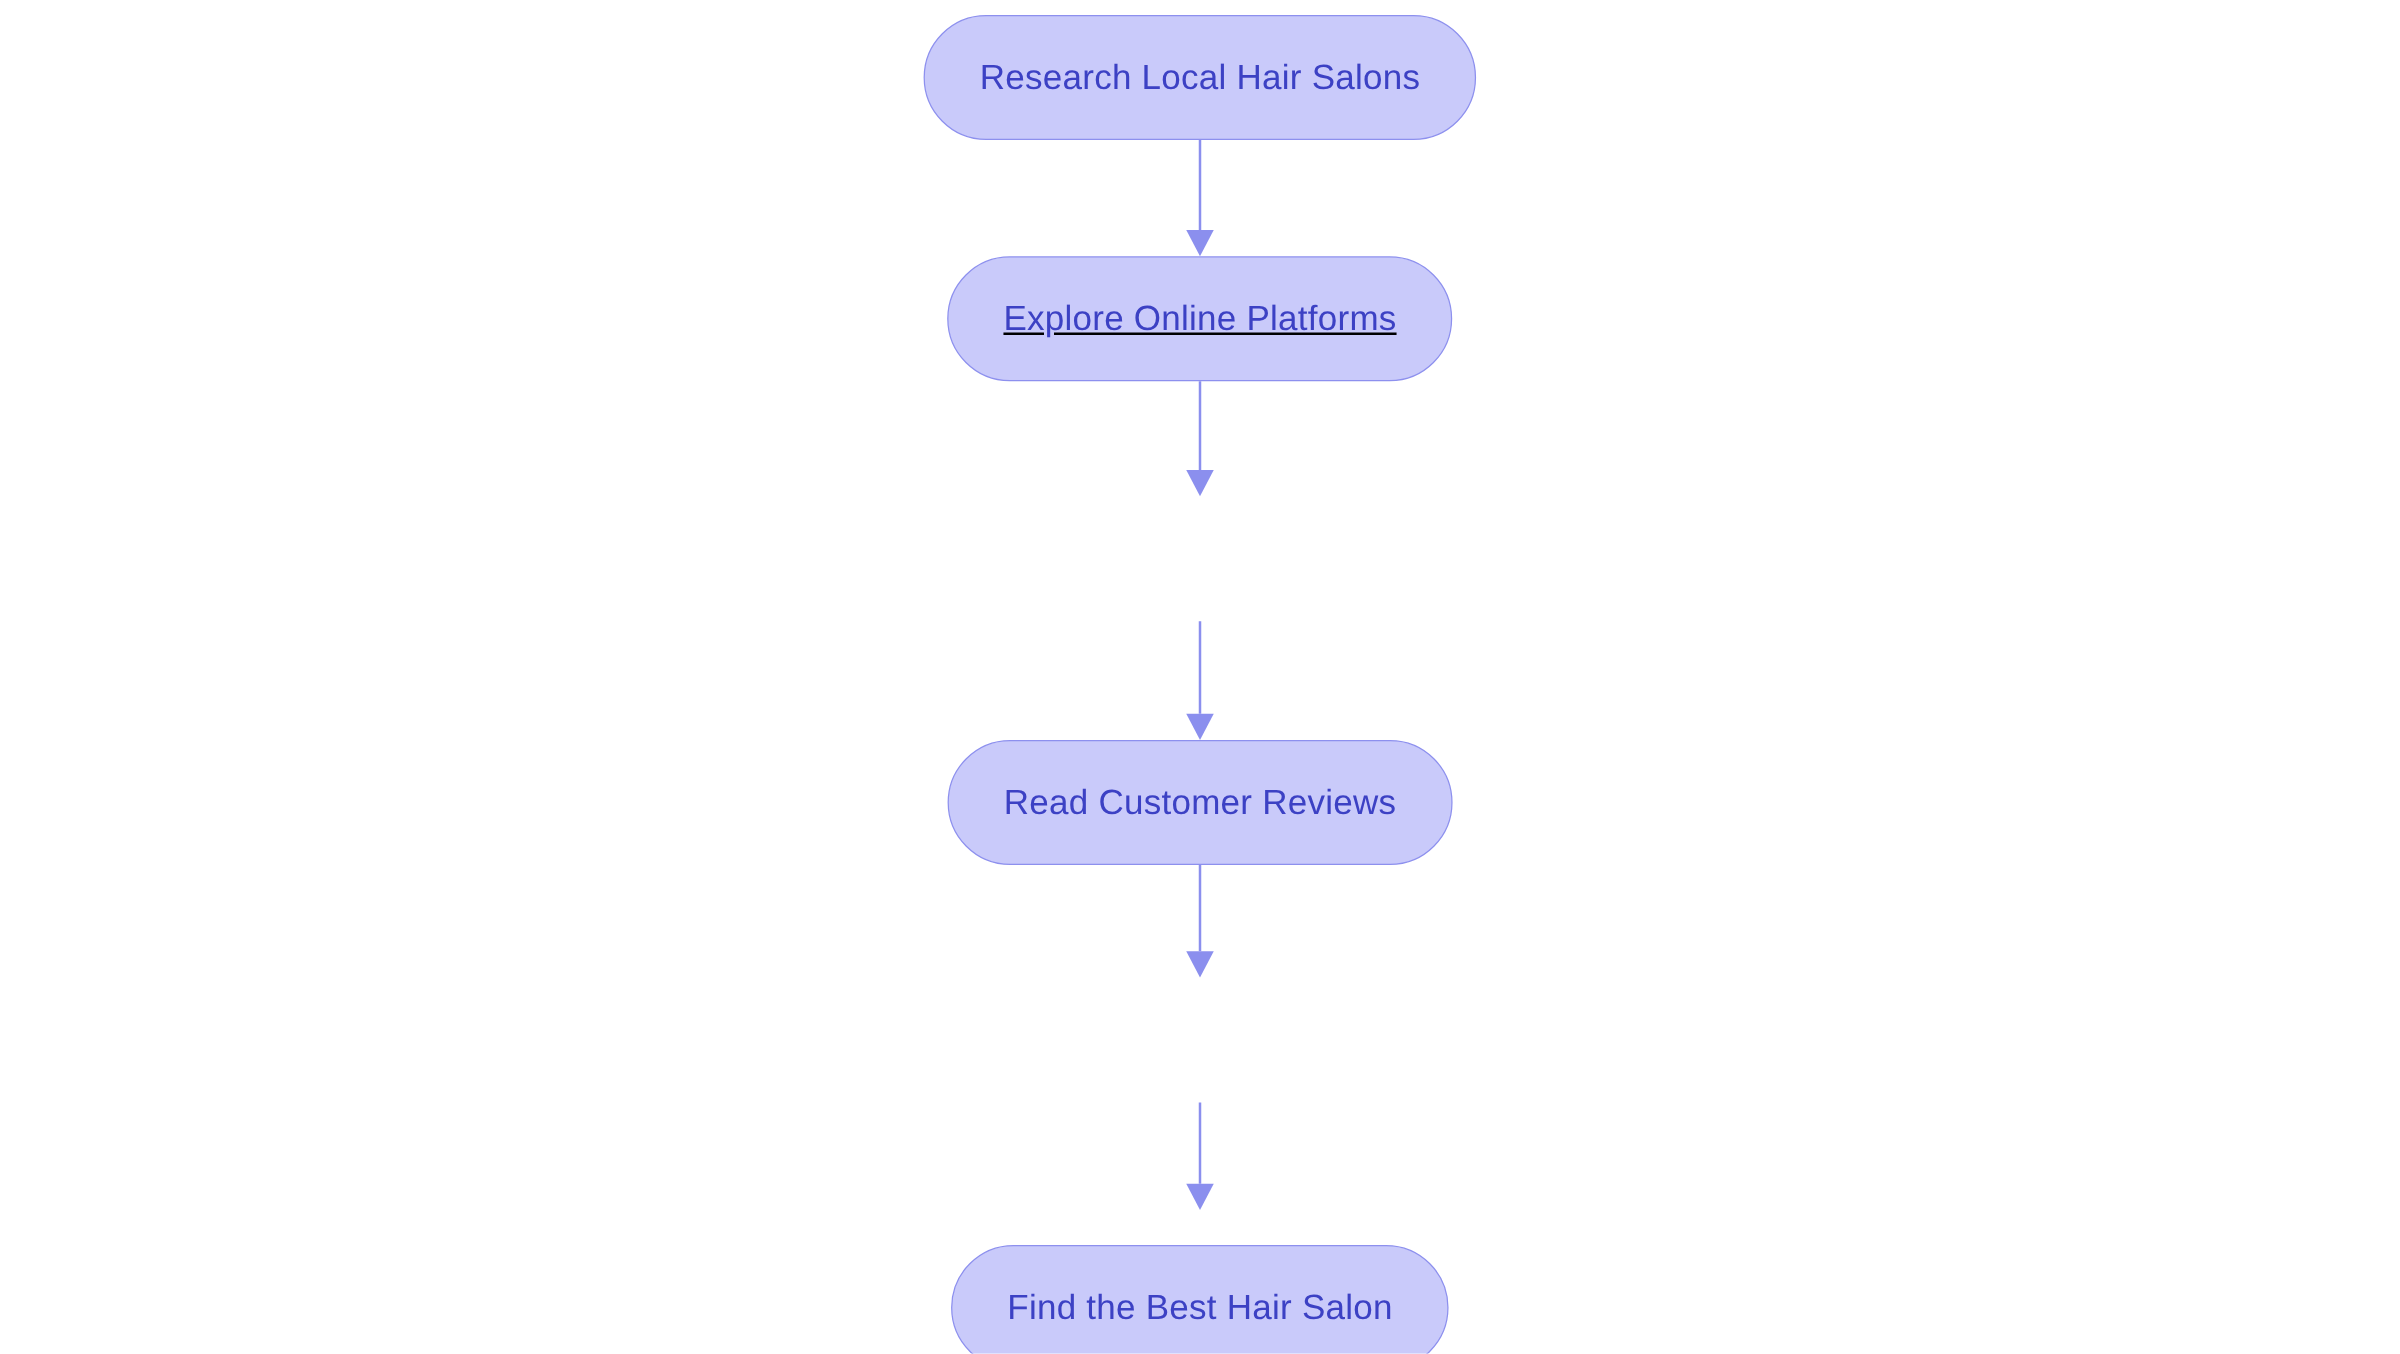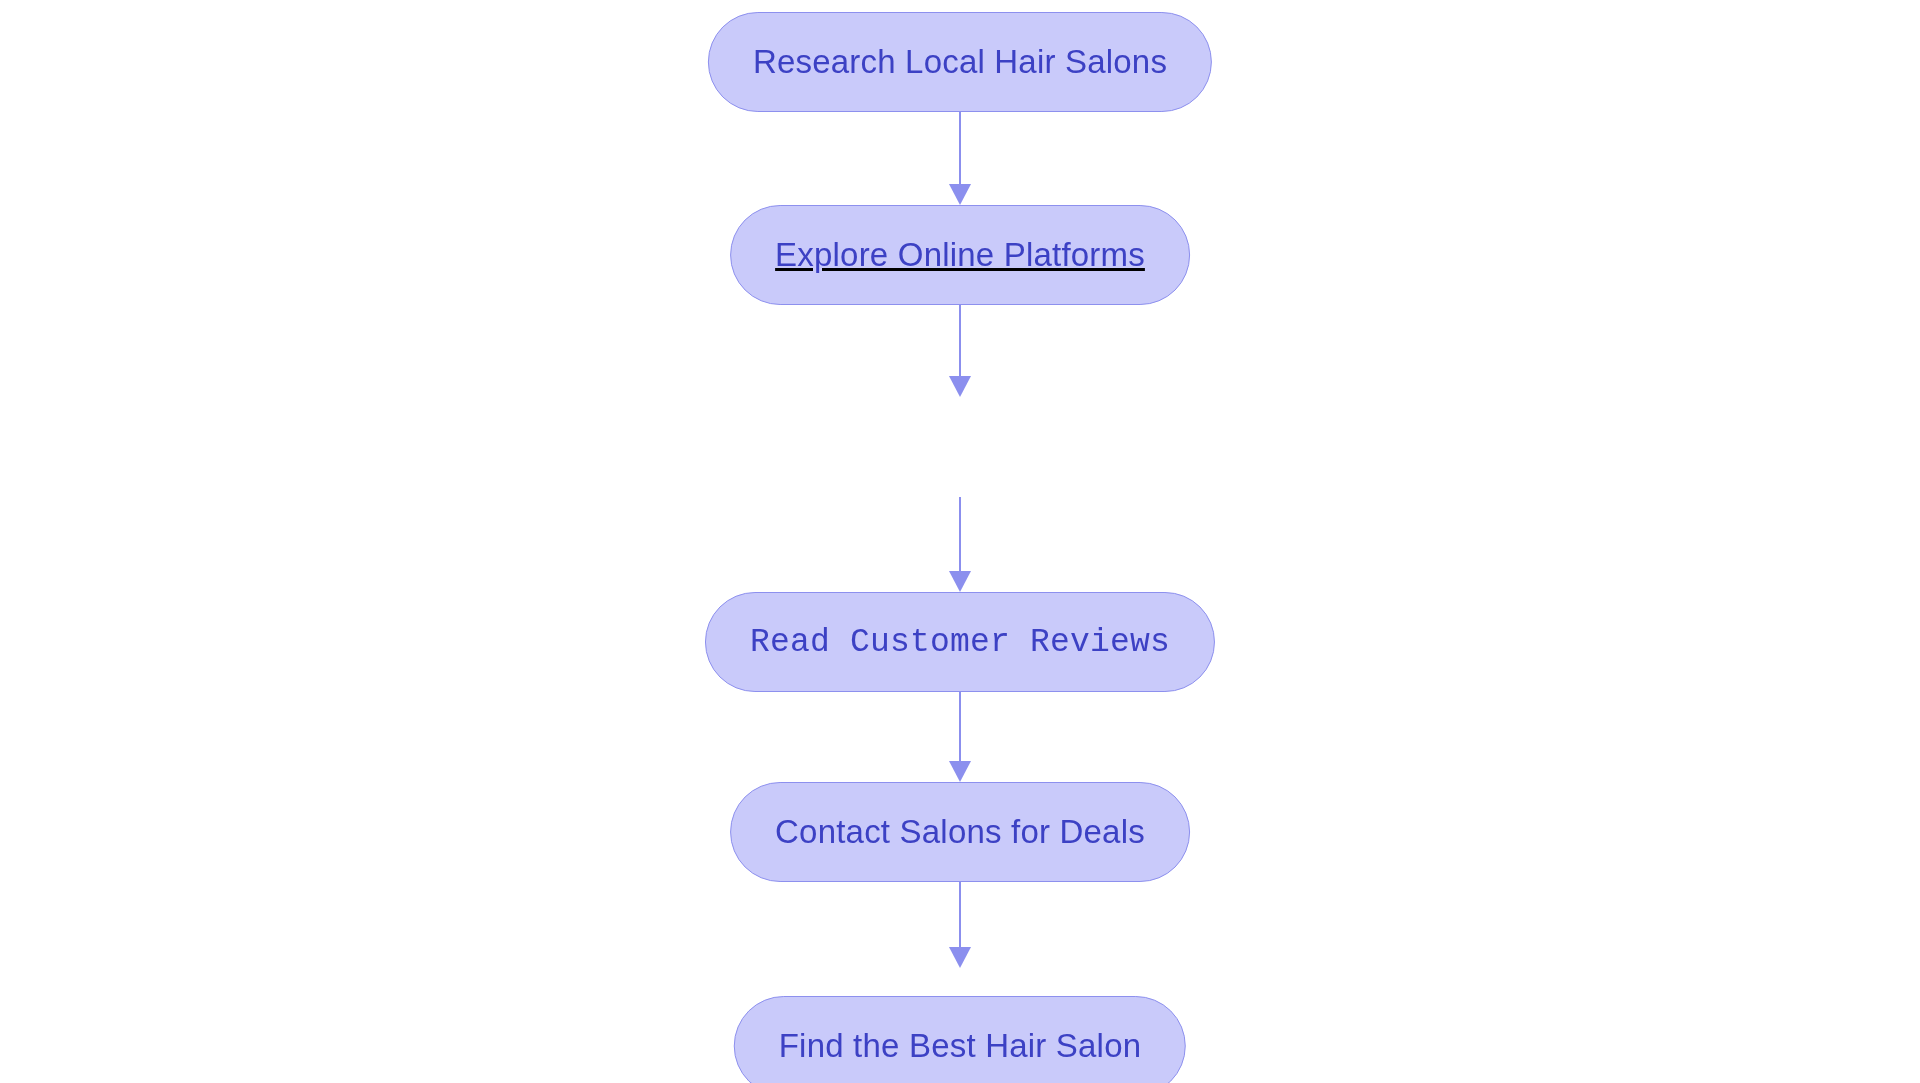--- a/index.html
+++ b/index.html
@@ -32,28 +32,28 @@
     border-radius: 50px;
     background: var(--node-fill);
     border: 1.5px solid var(--node-border);
     display: flex;
     align-items: center;
     justify-content: center;
     white-space: nowrap;
   }
   .node .label {
     color: var(--node-text);
-    font-size: 33px;
+    font-size: 28px;
     letter-spacing: 0.2px;
     text-align: right;
   }
   .n1 { top: 12px; }
   .n2 { top: 205px; text-decoration: underline; }
   .n3 { top: 397px; }
-  .n4 { top: 592px; font-family: Liberation Mono, monospace; }
+  .n4 { top: 592px; }
   .n5 { top: 782px; }
   .n6 { top: 996px; }
 
   .connector {
     position: absolute;
     left: 50%;
     transform: translateX(-50%);
     width: 24px;
     display: flex;
     flex-direction: column;
@@ -108,23 +108,20 @@
 
   <div class="node n4">
     <span class="label">Read Customer Reviews</span>
   </div>
 
   <div class="connector c4">
     <div class="line"></div>
     <div class="head"></div>
   </div>
 
-  <div class="node n5">
-    <span class="label">Contact Salons for Deals</span>
-  </div>
 
   <div class="connector c5">
     <div class="line"></div>
     <div class="head"></div>
   </div>
 
   <div class="node n6">
     <span class="label">Find the Best Hair Salon</span>
   </div>
 

